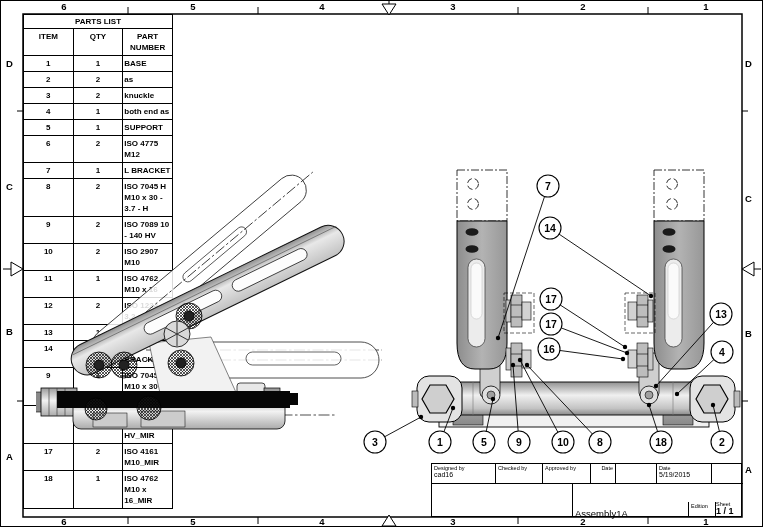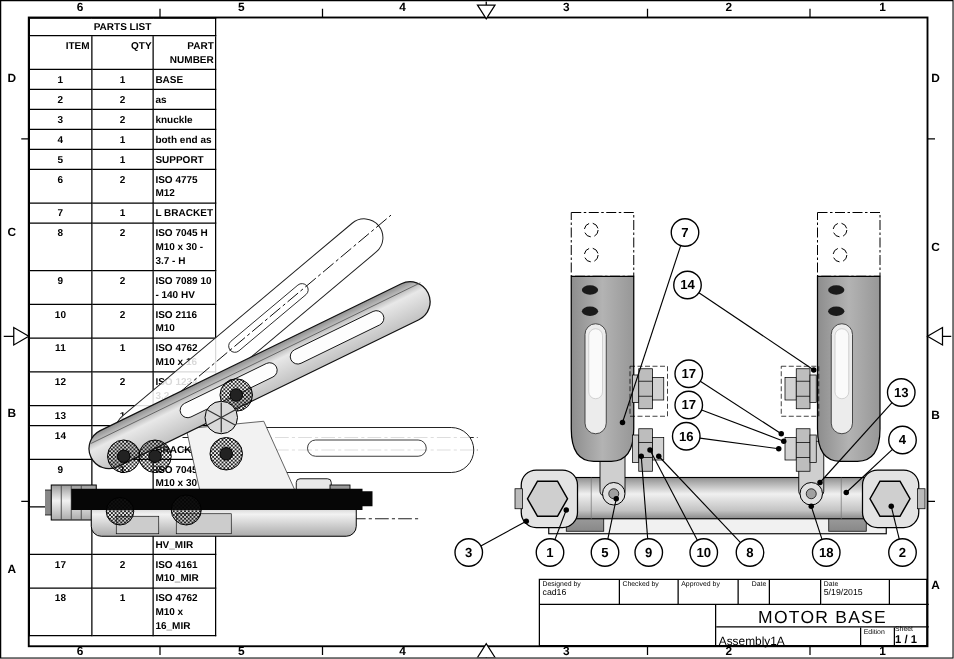--- a/index.html
+++ b/index.html
@@ -8,21 +8,21 @@
          font-family:"Liberation Sans",sans-serif;color:#000;}
   svg{position:absolute;left:0;top:0;}
   
   .zone{position:absolute;font-size:9.5px;font-weight:bold;transform:translate(-50%,0);}
   .zone.side{transform:translate(0,-50%);}
   
   .parts{position:absolute;left:22px;top:13px;width:150px;border-collapse:collapse;
          table-layout:fixed;font-size:8px;font-weight:bold;line-height:11px;}
   .parts th,.parts td{border:1px solid #000;padding:2px 1px;vertical-align:top;}
   .parts .tbl-title{text-align:center;height:9px;line-height:9px;font-size:8px;}
-  .parts thead th{text-align:right;height:11px;}
+  .parts thead th{text-align:center;height:11px;}
   .c-item{width:22px;text-align:center;}
   .c-qty{width:24px;text-align:center;margin-top:25px;}
   .c-part{width:96px;text-align:left;}
   
   .tblock{position:absolute;left:430px;top:462px;width:311px;height:54px;
           border:1px solid #000;box-sizing:border-box;font-size:5.5px;}
   .tb-cell{position:absolute;box-sizing:border-box;border-right:1px solid #000;
            padding:1px 2px 0 2px;overflow:hidden;}
   .tb-lab{font-size:5.5px;line-height:6px;}
   .tb-val{font-size:7px;line-height:8px;}
@@ -152,21 +152,21 @@
           <td class="c-part">ISO 7045 H M10 x 30 - 3.7 - H</td>
         </tr>
         <tr>
           <td class="c-item">9</td>
           <td class="c-qty">2</td>
           <td class="c-part">ISO 7089 10 - 140 HV</td>
         </tr>
         <tr>
           <td class="c-item">10</td>
           <td class="c-qty">2</td>
-          <td class="c-part">ISO 2116 M10</td>
+          <td class="c-part">ISO 2907 M10</td>
         </tr>
         <tr>
           <td class="c-item">11</td>
           <td class="c-qty">1</td>
           <td class="c-part">ISO 4762 M10 x 16</td>
         </tr>
         <tr>
           <td class="c-item">12</td>
           <td class="c-qty">2</td>
           <td class="c-part">ISO 1234 3,2 x 22</td>
@@ -462,21 +462,20 @@
     <div class="tb-cell r1 right-al" style="left:159px;width:25px;">
       <div class="tb-lab">Date</div>
     </div>
     <div class="tb-cell r1" style="left:184px;width:41px;"></div>
     <div class="tb-cell r1" style="left:225px;width:55px;">
       <div class="tb-lab">Date</div>
       <div class="tb-val">5/19/2015</div>
     </div>
     <div class="tb-cell r1" style="left:280px;width:31px;border-right:none;"></div>
     <div class="tb-main">
-      <div class="tb-title">MOTOR BASE</div>
       <div class="tb-sub">
         <div class="tb-asm">Assembly1A</div>
         <div class="tb-ed">
           <div class="tb-lab">Edition</div>
         </div>
         <div class="tb-sheet">
           <div class="tb-lab">Sheet</div>
           <div class="shv">1 / 1</div>
         </div>
       </div>

